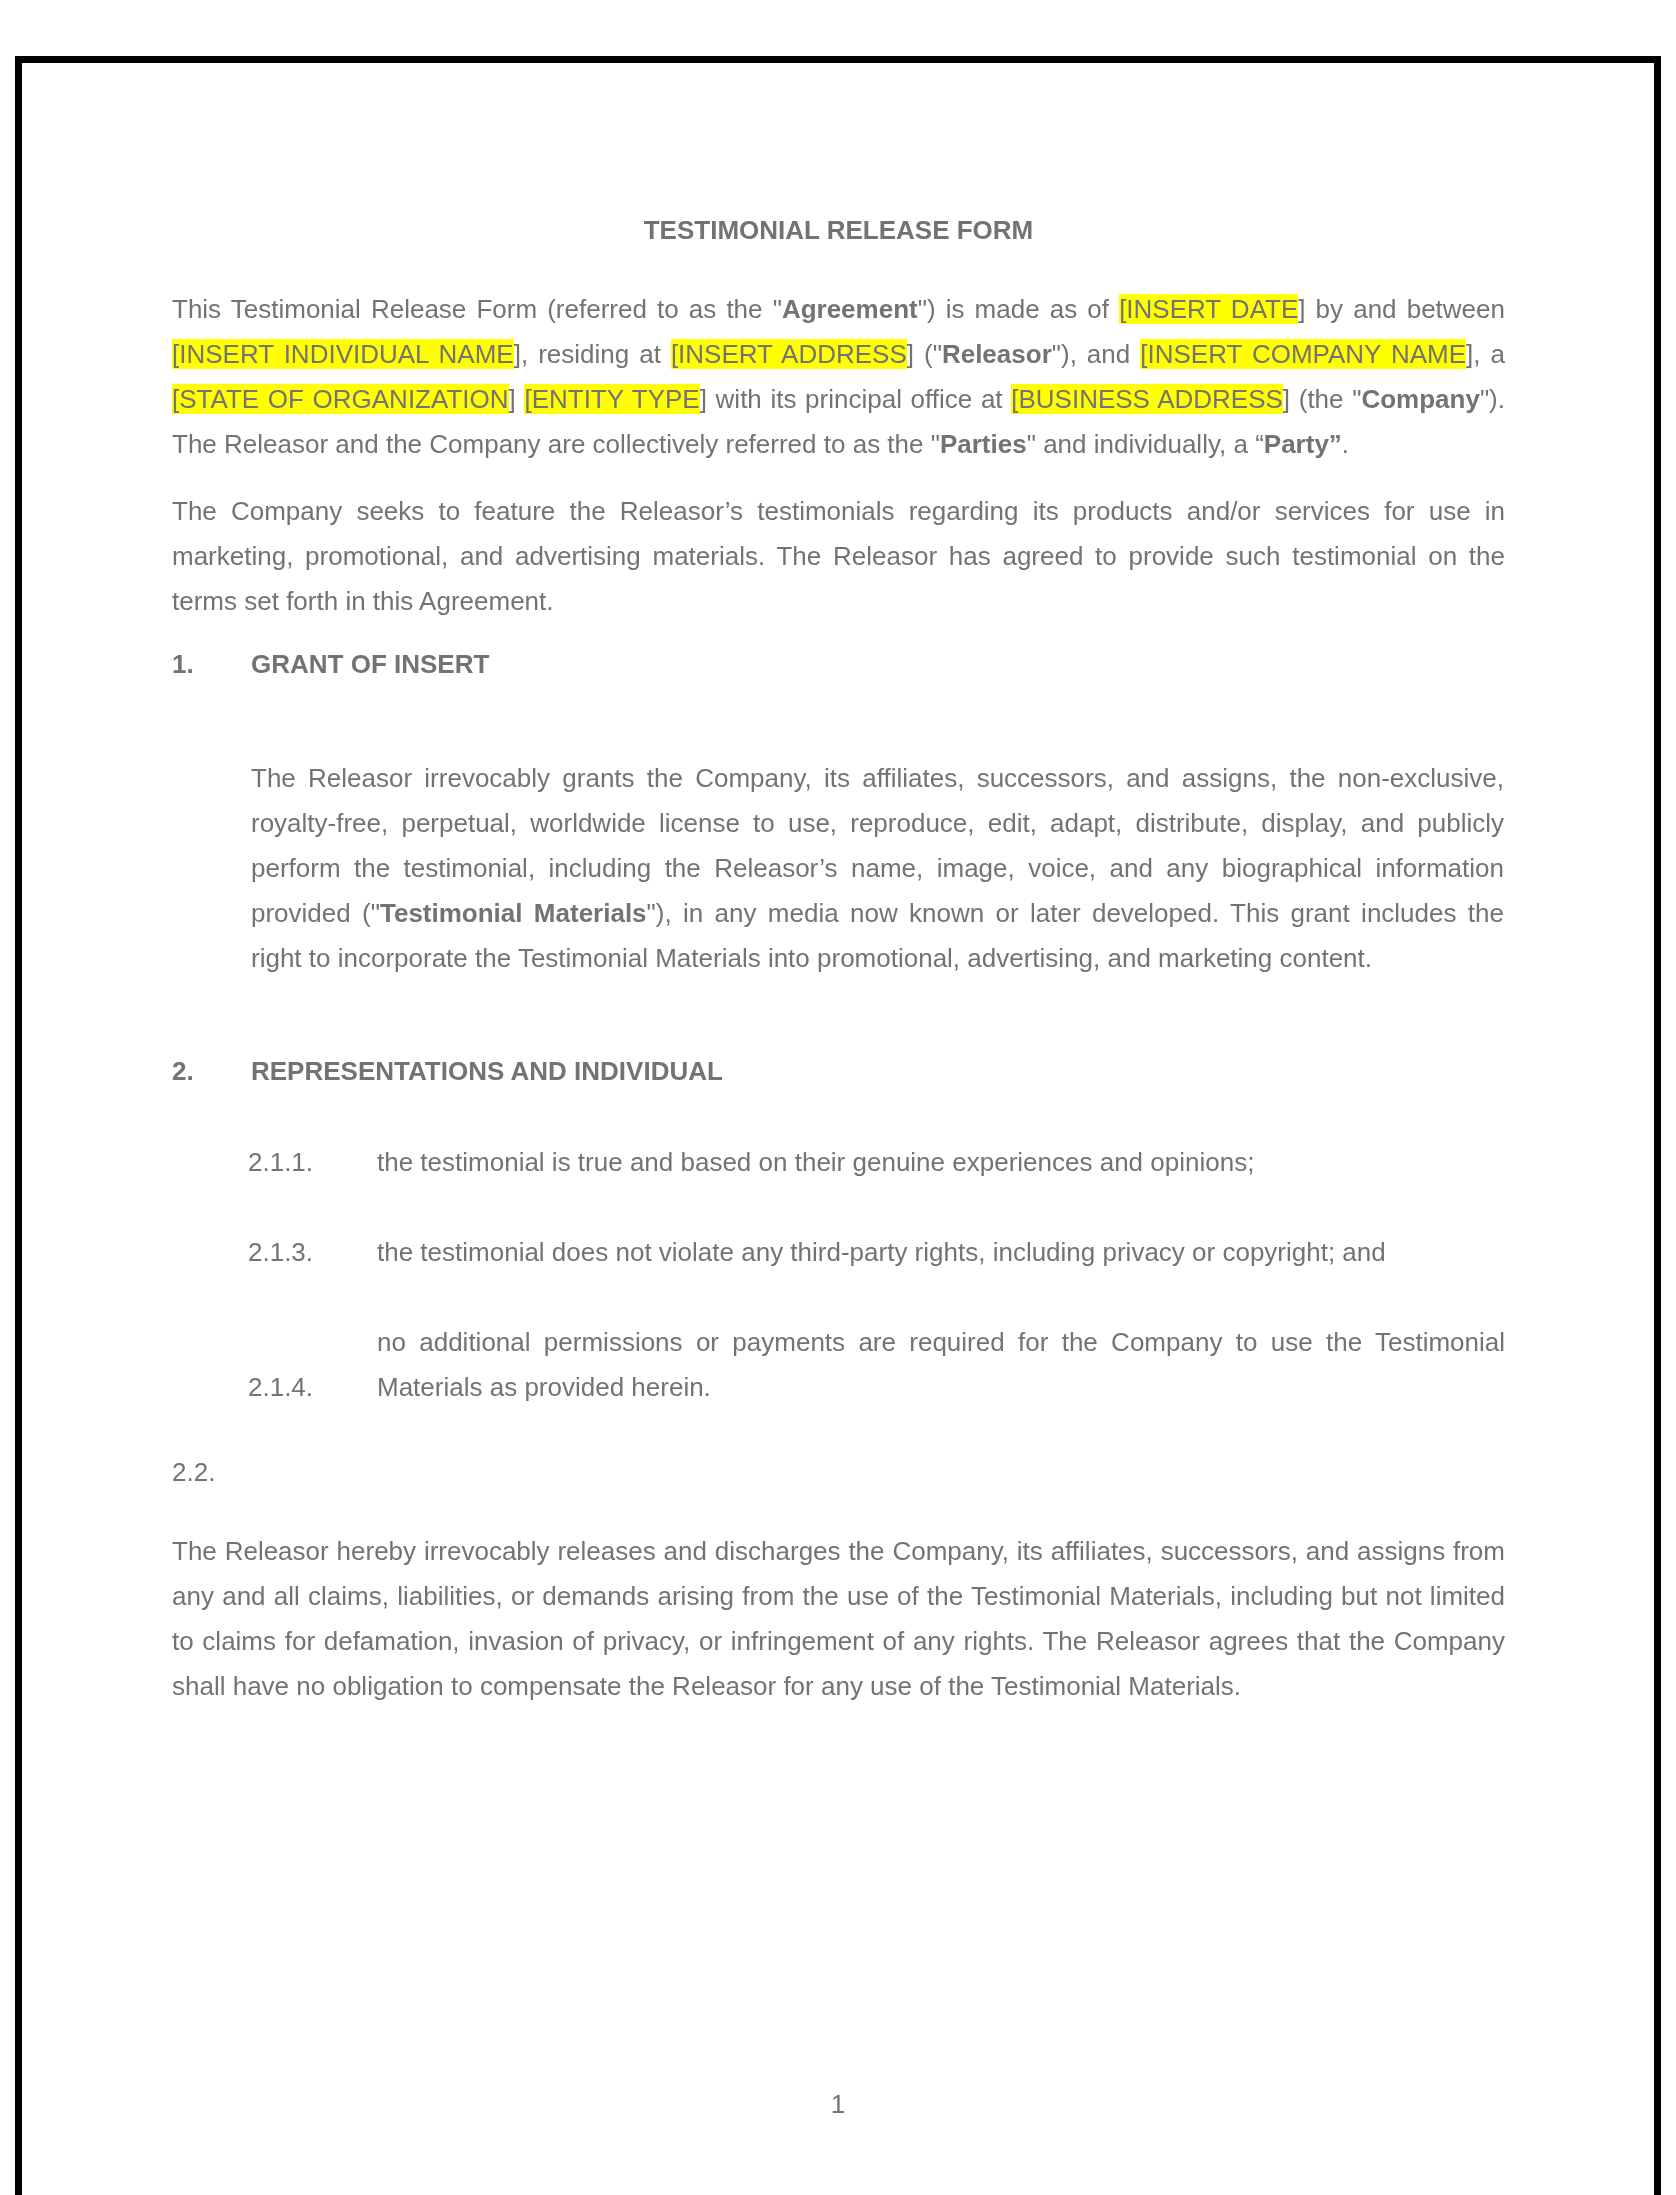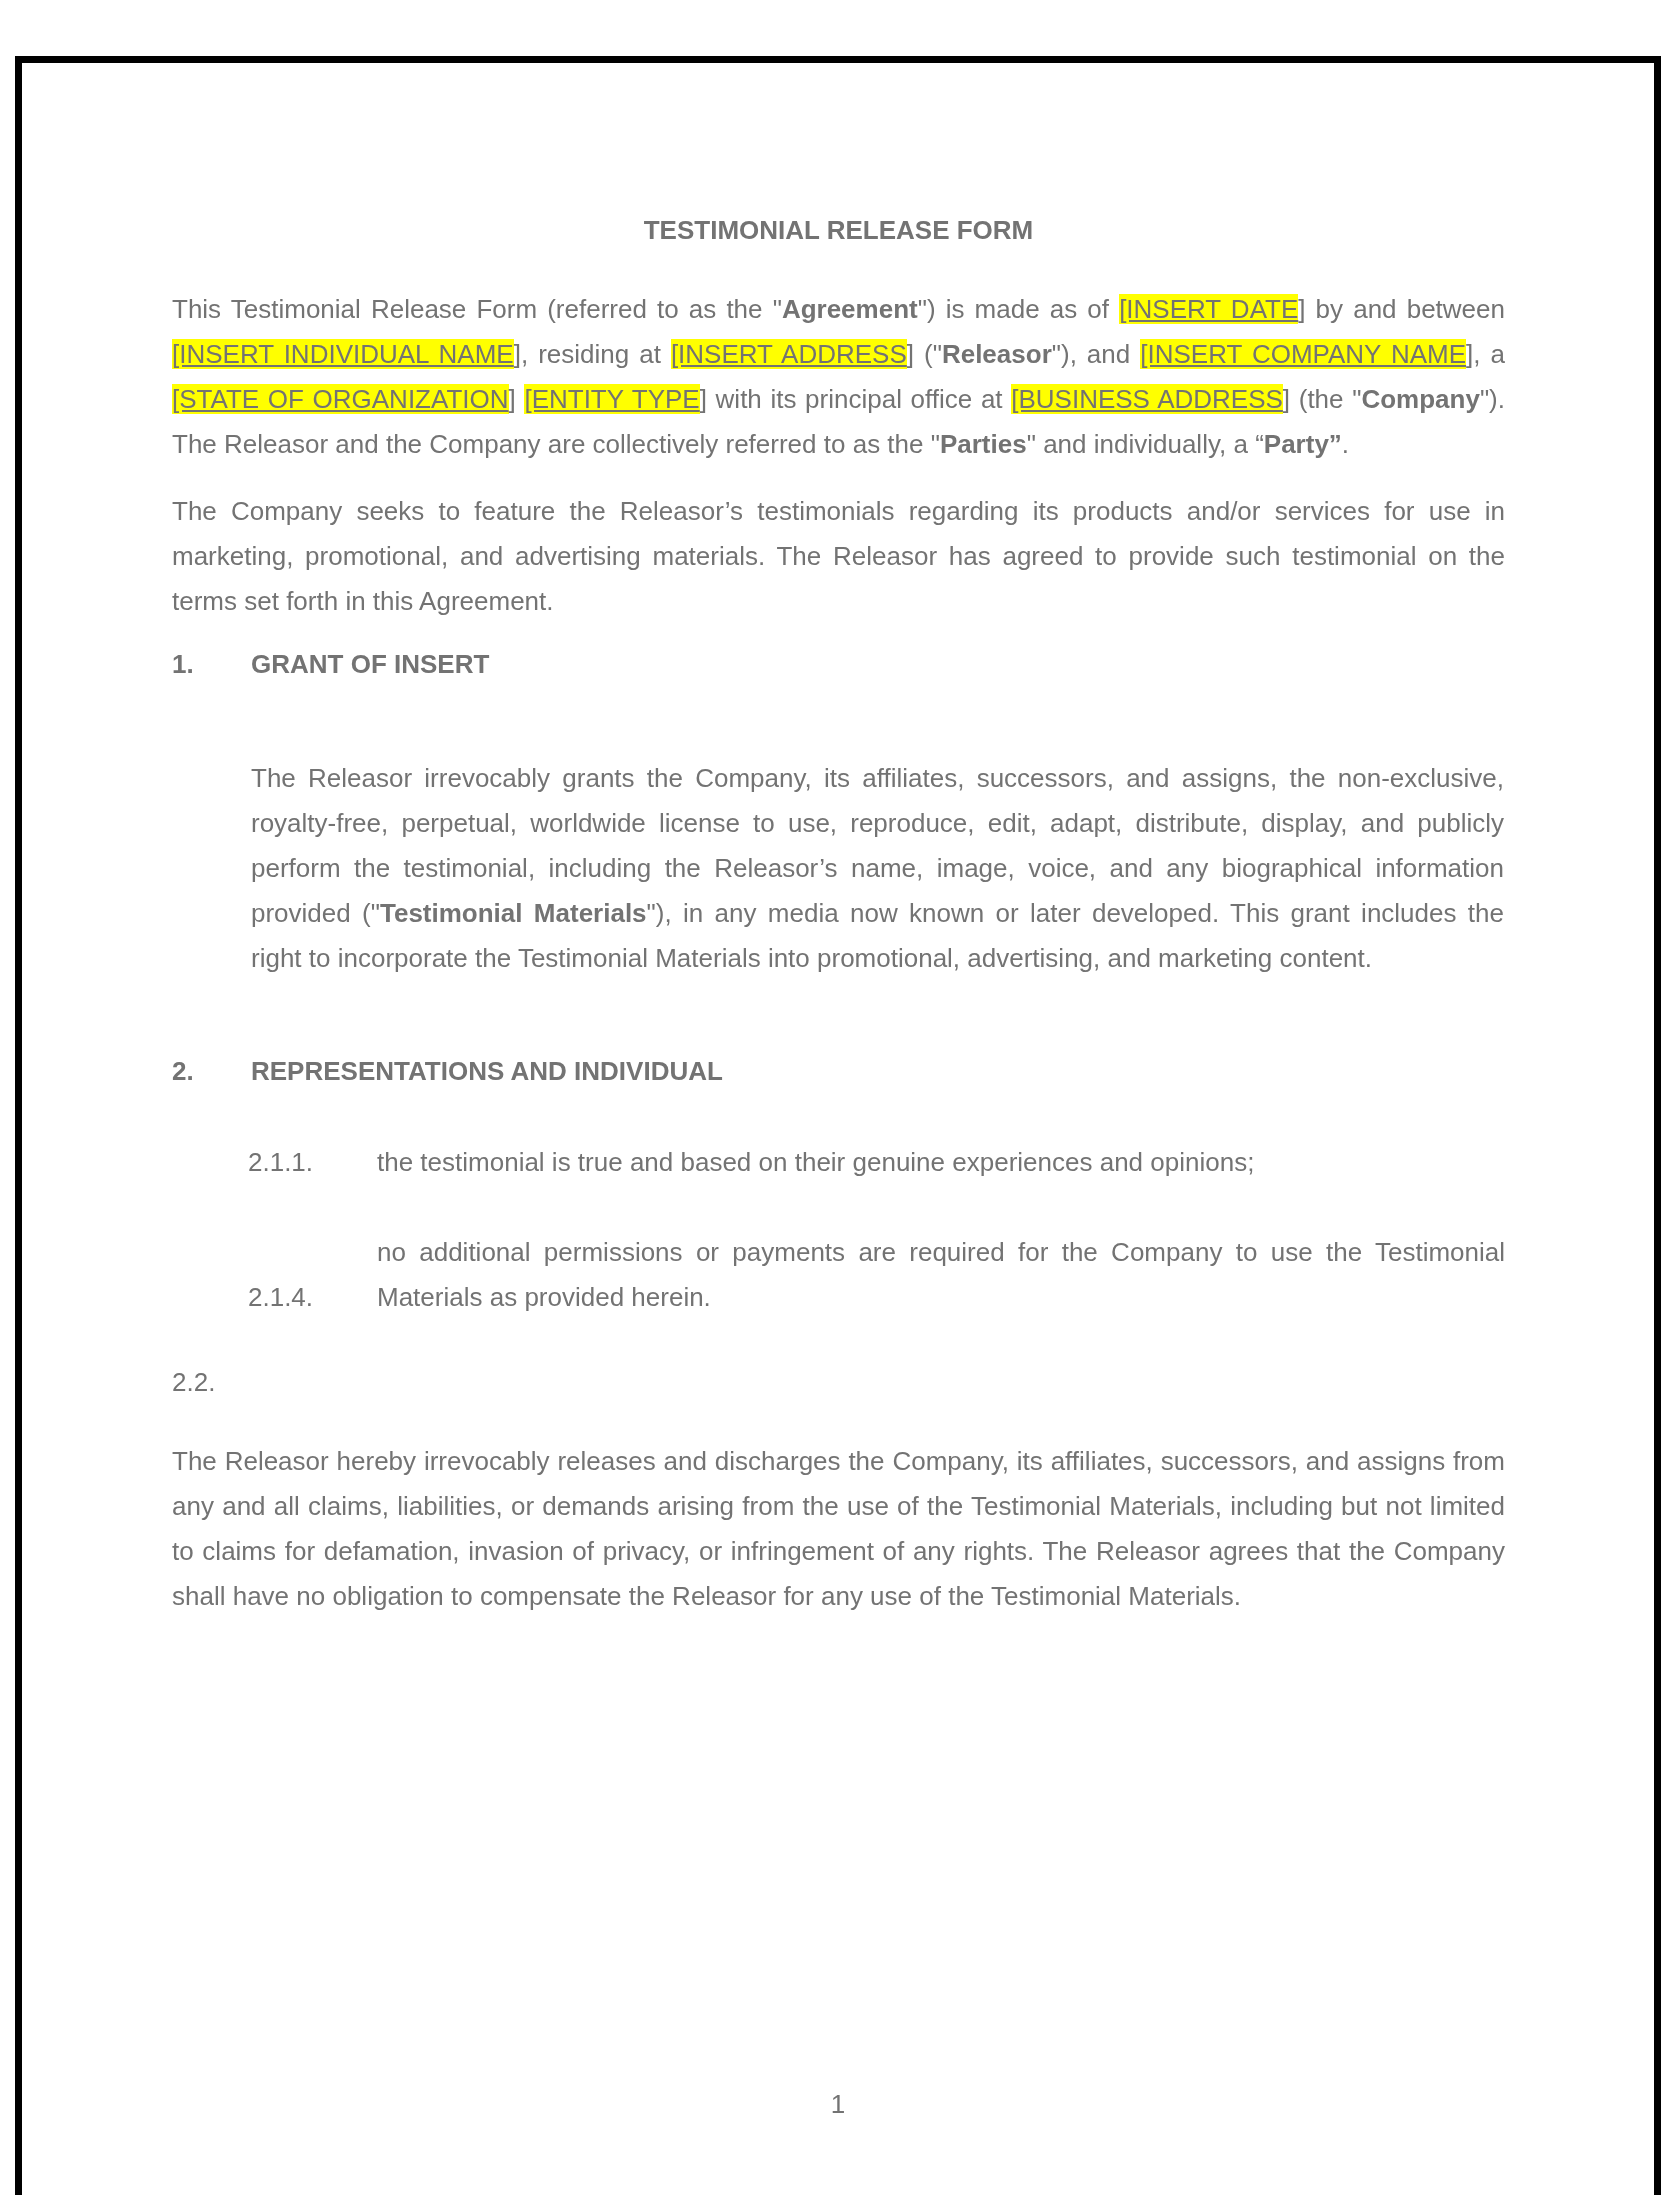--- a/index.html
+++ b/index.html
@@ -72,21 +72,21 @@
   .sub .num {
     flex: 0 0 129px;
   }
   .clause-21 { margin-bottom: 46px; }
   .i211 { margin-bottom: 45px; }
   .i212 { margin-bottom: 46px; }
   .i213 { margin-bottom: 45px; }
   .i214 { margin-bottom: 40px; align-items: flex-end; }
   .clause-22 { margin-bottom: 0; flex-direction: column; }
   .b { font-weight: bold; }
-  .hl { background: #ffff00; text-decoration: underline; }
+  .hl { background: #ffff00; }
   .page-number {
     position: absolute;
     top: 2042px;
     left: 0;
     width: 100%;
     text-align: center;
     font-size: 26px;
     line-height: 45px;
   }
 </style>
@@ -116,20 +116,24 @@
       <span>REPRESENTATIONS AND INDIVIDUAL</span>
     </div>
 
 
     <div class="row sub i211">
       <span class="num">2.1.1.</span>
       <div class="rtext"><span>the testimonial is true and based on their genuine experiences and opinions;</span></div>
     </div>
 
 
+    <div class="row sub i213">
+      <span class="num">2.1.3.</span>
+      <div class="rtext"><span>the testimonial does not violate any third-party rights, including privacy or copyright; and</span></div>
+    </div>
 
     <div class="row sub i214">
       <span class="num">2.1.4.</span>
       <div class="rtext"><span>no additional permissions or payments are required for the Company to use the Testimonial Materials as provided herein.</span></div>
     </div>
 
     <div class="row clause-22">
       <span class="num">2.2.</span>
       <div class="rtext"><span>The Releasor hereby irrevocably releases and discharges the Company, its affiliates, successors, and assigns from any and all claims, liabilities, or demands arising from the use of the Testimonial Materials, including but not limited to claims for defamation, invasion of privacy, or infringement of any rights. The Releasor agrees that the Company shall have no obligation to compensate the Releasor for any use of the Testimonial Materials.</span></div>
     </div>

